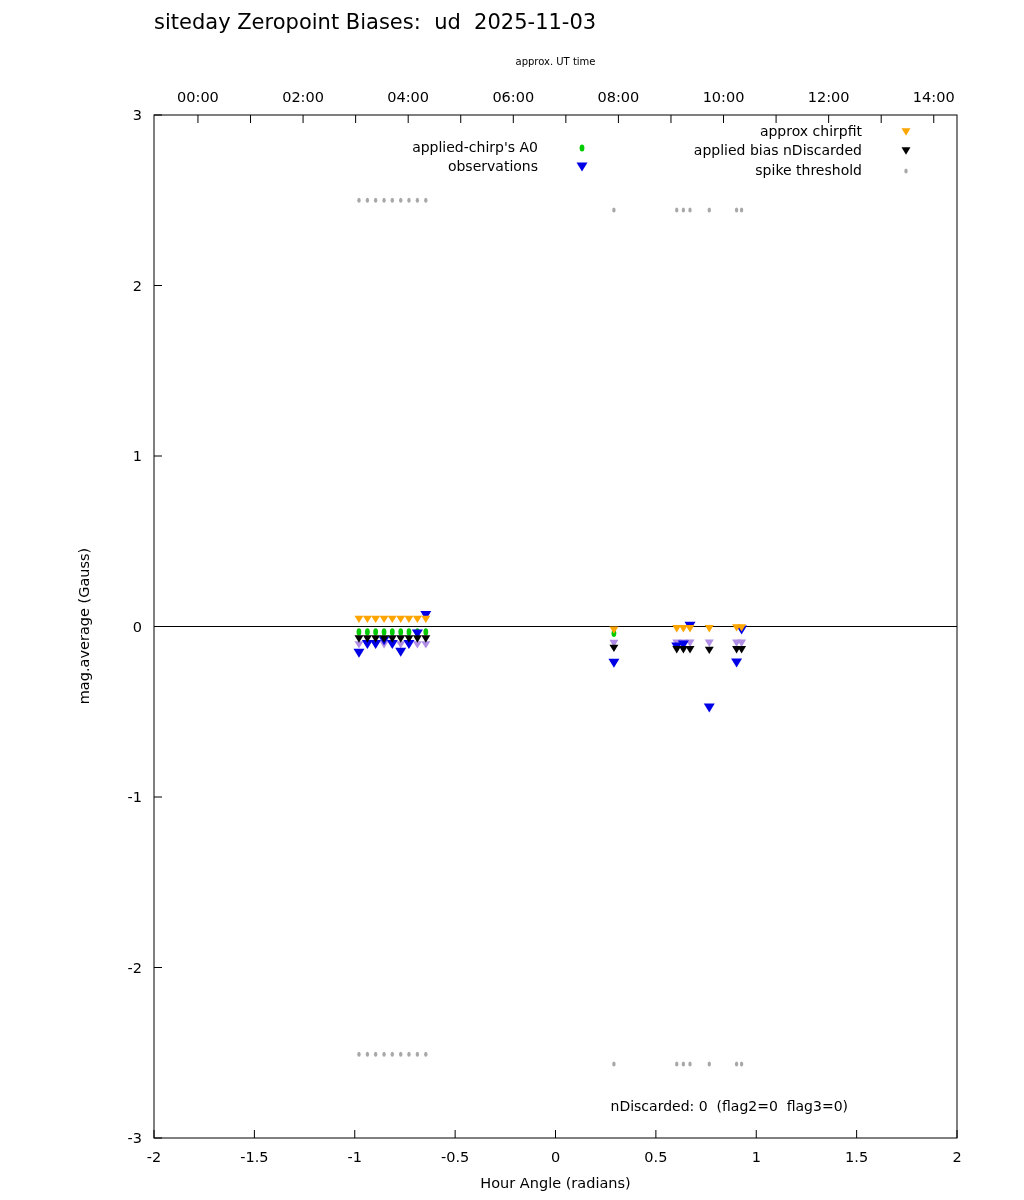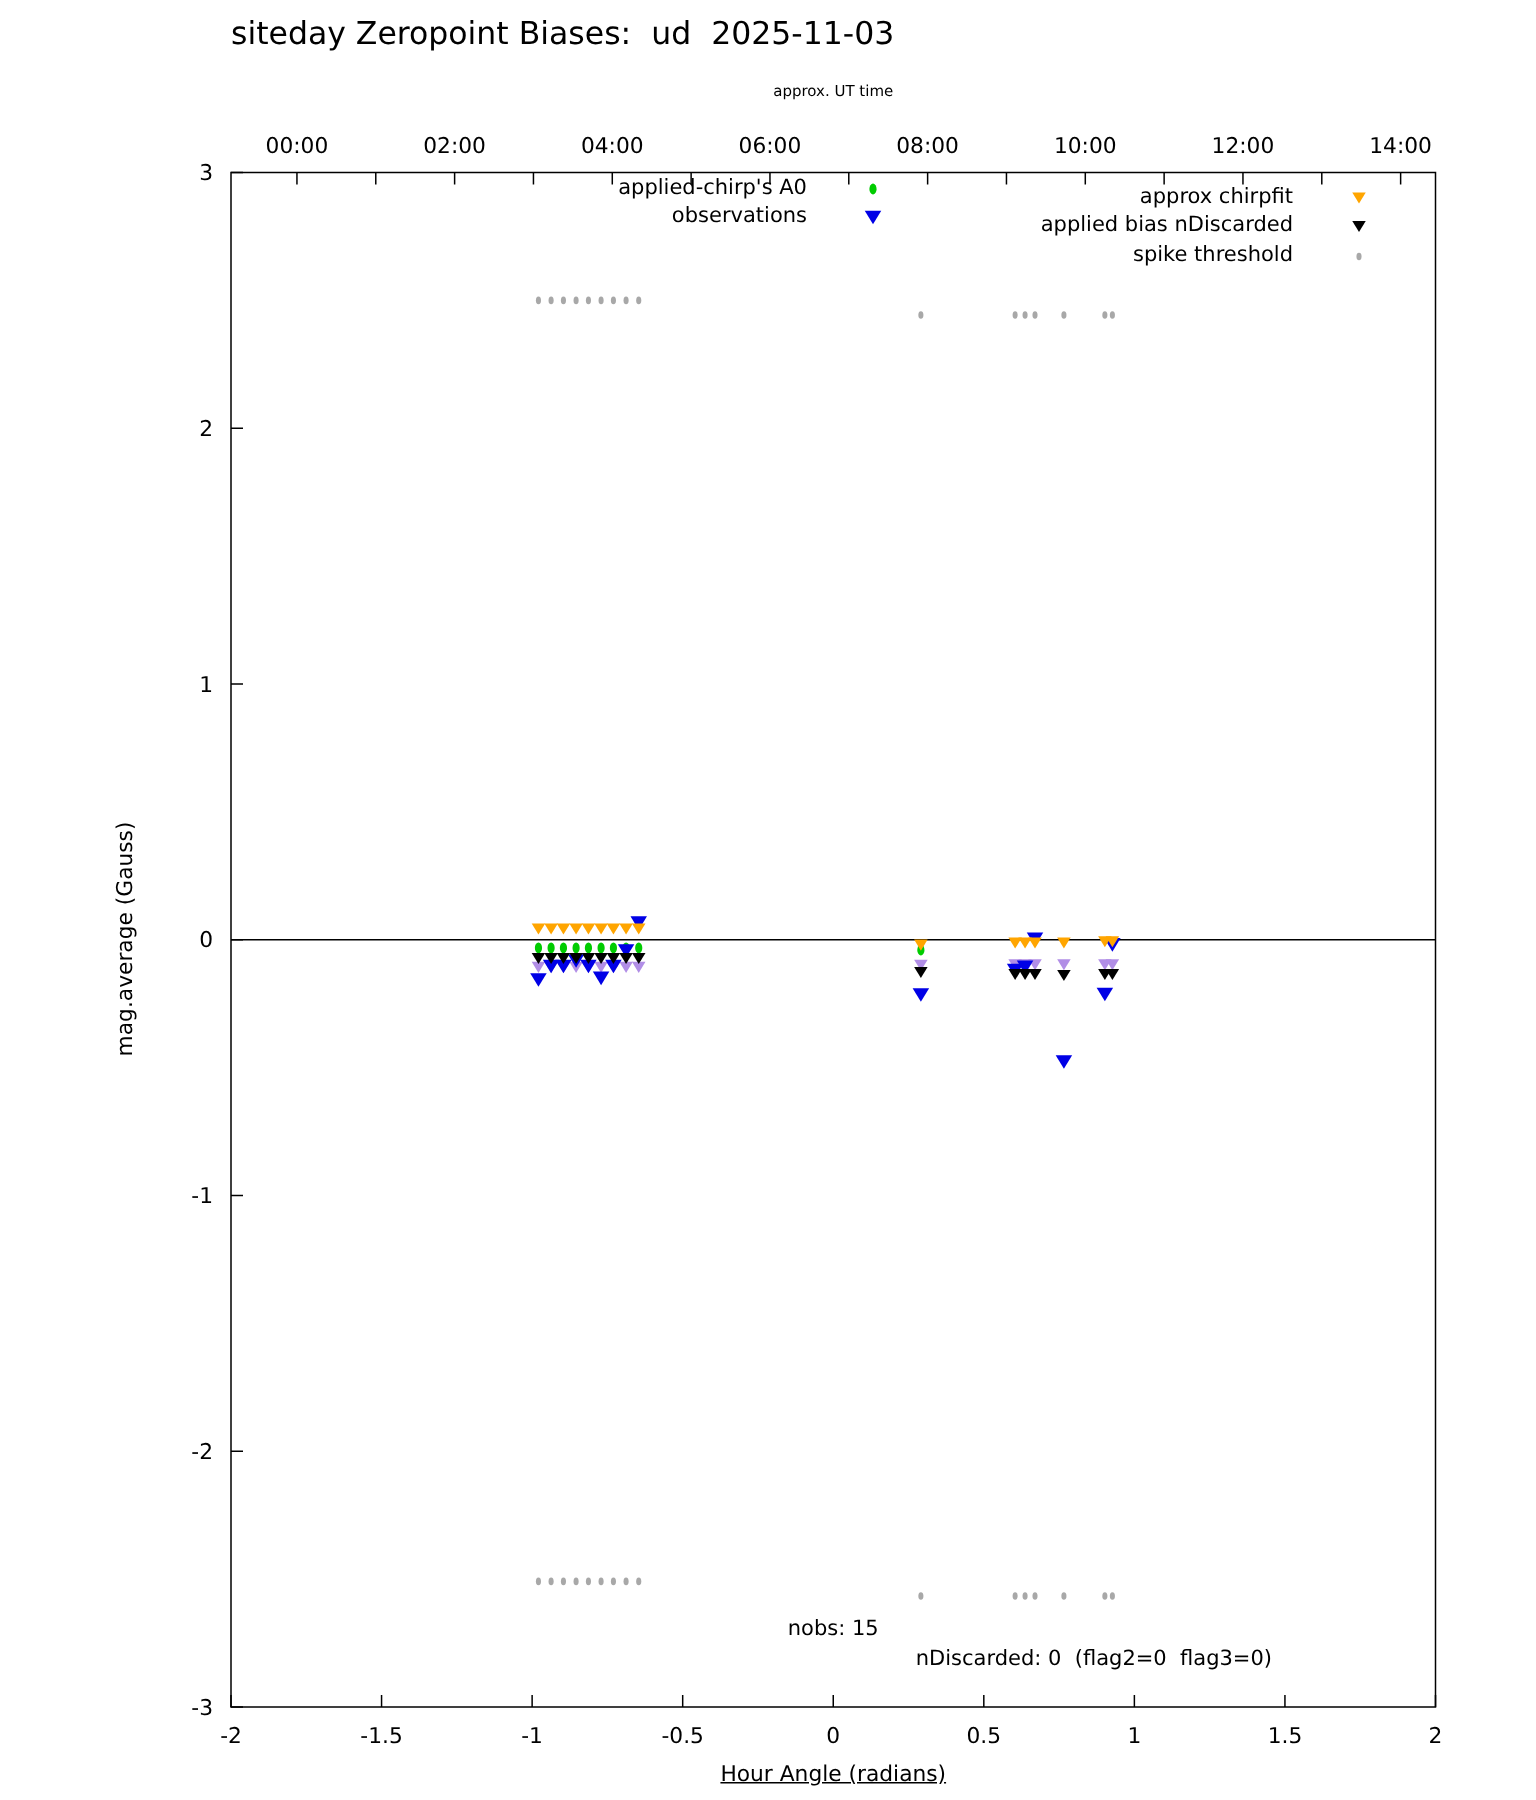--- a/index.html
+++ b/index.html
@@ -13,42 +13,41 @@
     font-size:21px; white-space:pre;
   }
   #top-axis-title {
     left:154px; top:56px; width:803px; text-align:center; font-size:10px;
   }
   #y-axis-title {
     left:84px; top:626px; transform:translate(-50%,-50%) rotate(-90deg);
     font-size:14.5px; white-space:nowrap;
   }
   #x-axis-title {
-    left:154px; top:1175px; width:803px; text-align:center; font-size:14.5px;text-decoration:underline;
+    left:154px; top:1175px; width:803px; text-align:center; font-size:14.5px;
   }
   #note-nobs    { left:154px; top:1078px; width:803px; text-align:center; font-size:14px; white-space:pre; }
   #note-ndisc   { left:154px; top:1098px; width:694px; text-align:right; font-size:14px; white-space:pre; }
   .legend-col { position:absolute; width:400px; }
-  #legend-col-left  { left:190px; top:115px; }
+  #legend-col-left  { left:190px; top:137px; }
   #legend-col-right { left:514px; top:121px; }
   .legend-row { display:flex; justify-content:flex-end; align-items:center; height:19.5px; }
   .legend-label { font-size:14px; white-space:nowrap; }
   .legend-marker { width:16px; height:14px; margin-left:36px; flex:0 0 16px; }
   #plot-svg { left:0; top:0; }
   svg text { font-family:"DejaVu Sans", sans-serif; fill:#000; }
 </style>
 </head>
 <body>
 
 <div id="figure">
   <div id="chart-title" class="abs">siteday Zeropoint Biases:  ud  2025-11-03</div>
   <div id="top-axis-title" class="abs">approx. UT time</div>
   <div id="y-axis-title" class="abs">mag.average (Gauss)</div>
   <div id="x-axis-title" class="abs">Hour Angle (radians)</div>
-  <div id="note-nobs" class="abs">nobs: 15</div>
   <div id="note-ndisc" class="abs">nDiscarded: 0  (flag2=0  flag3=0)</div>
 
   <svg id="plot-svg" class="abs" width="1024" height="1200">
       <rect x="154" y="115" width="803" height="1023" fill="none" stroke="#000" stroke-width="1"></rect>
       <line x1="154" x2="957" y1="626.5" y2="626.5" stroke="#000" stroke-width="1"></line>
       <line x1="154" x2="162" y1="115" y2="115" stroke="#000"></line>
       <text x="142" y="120" text-anchor="end" font-size="14.5px">3</text>
       <line x1="154" x2="162" y1="285.5" y2="285.5" stroke="#000"></line>
       <text x="142" y="290.5" text-anchor="end" font-size="14.5px">2</text>
       <line x1="154" x2="162" y1="456" y2="456" stroke="#000"></line>

